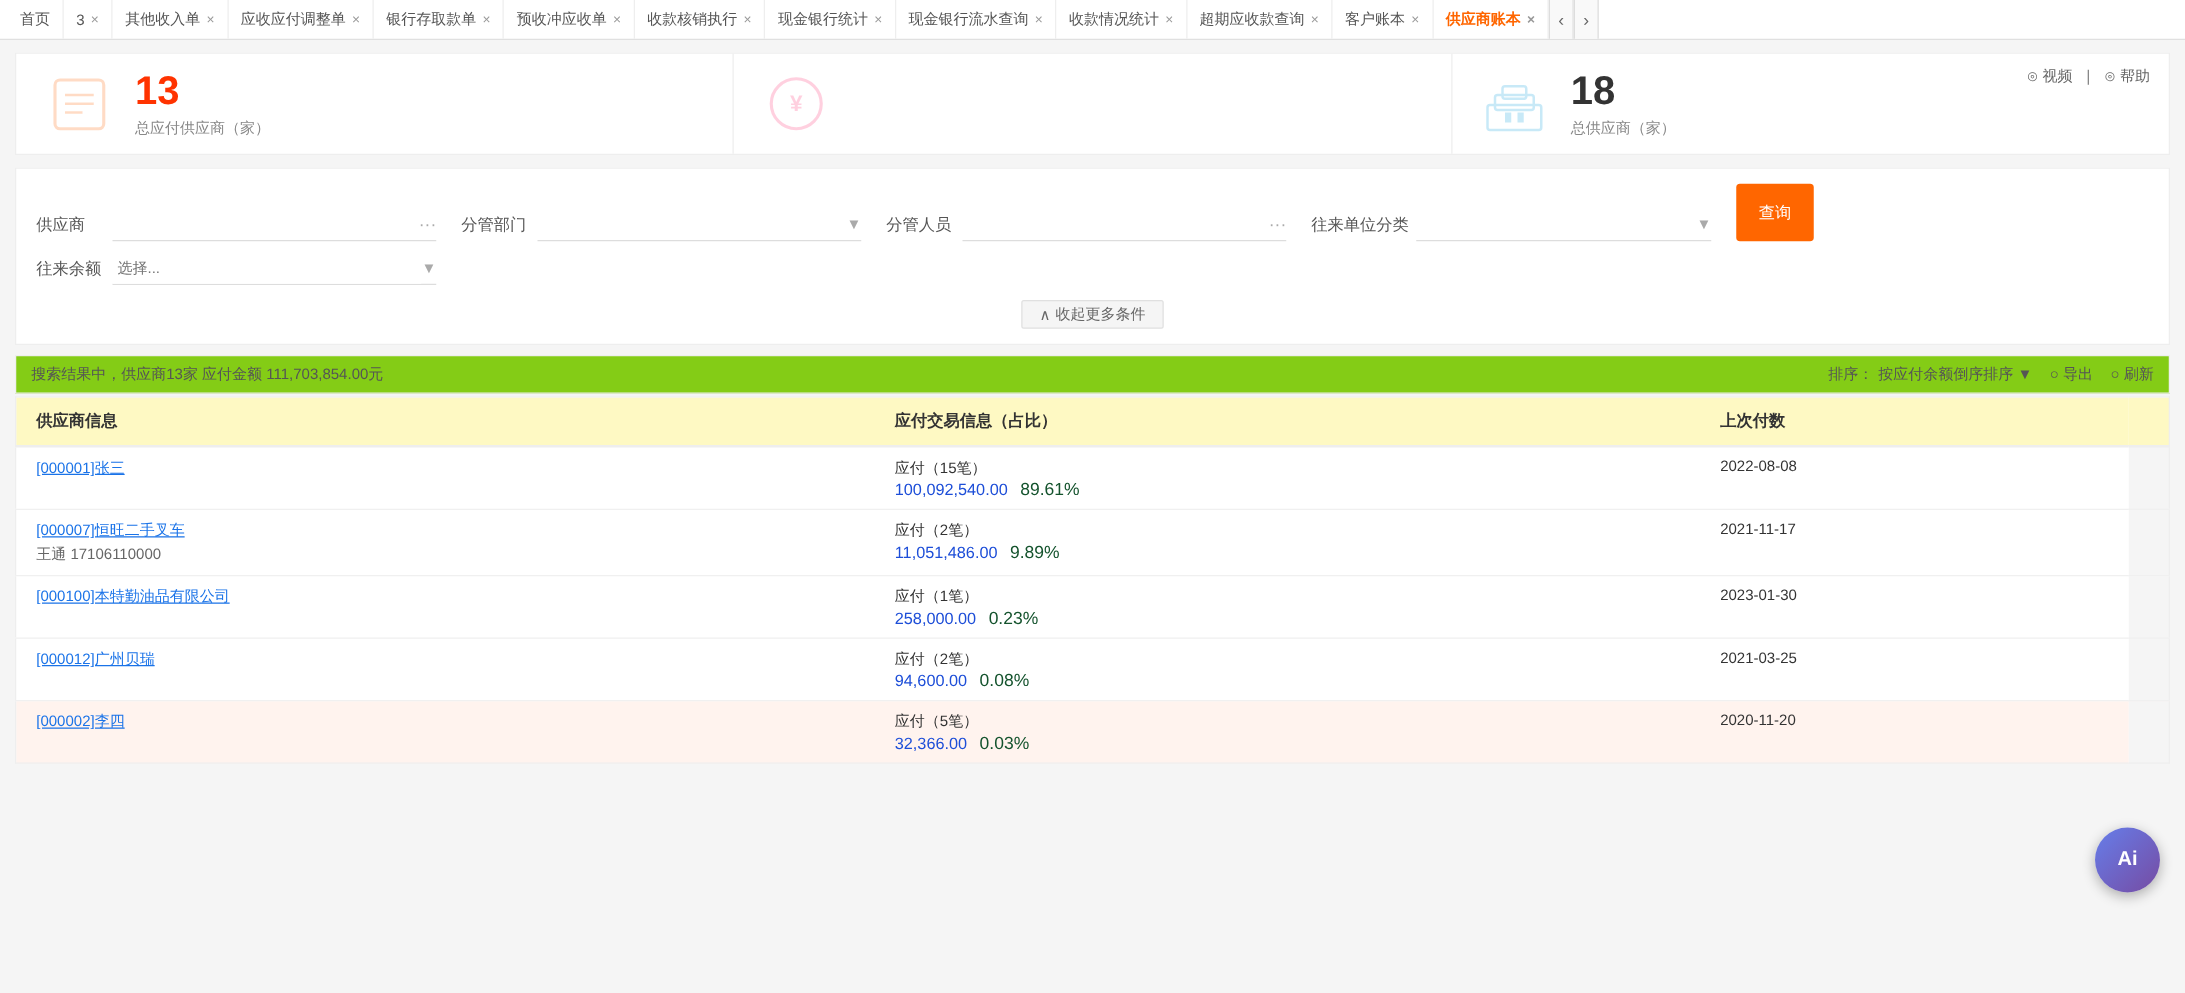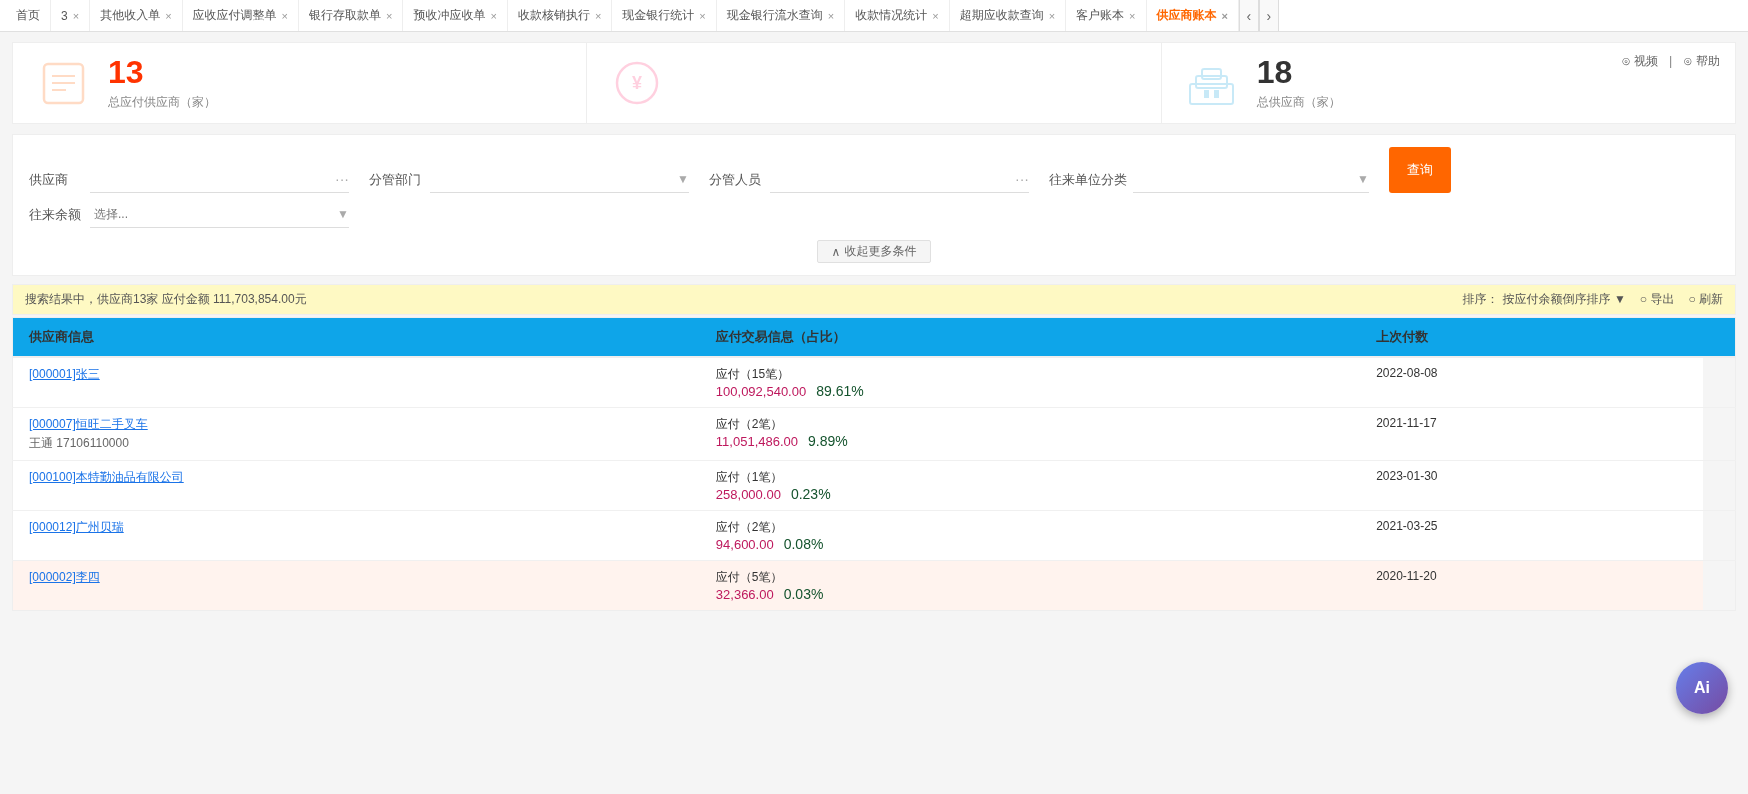--- a/index.html
+++ b/index.html
@@ -187,21 +187,21 @@
       border: 1px solid #e0e0e0;
       padding: 2px 14px;
       border-radius: 2px;
     }
 
     
     .result-bar {
       display: flex;
       align-items: center;
       justify-content: space-between;
-      background: #fef9c3;
+      background: #84cc16;
       border: 1px solid #eee;
       padding: 6px 12px;
       margin-bottom: 2px;
       font-size: 12px;
       color: #555;
     }
     .result-bar-right {
       display: flex;
       align-items: center;
       gap: 14px;
@@ -222,21 +222,21 @@
       border: 1px solid #eee;
       border-collapse: collapse;
     }
     .data-table th {
       padding: 10px 16px;
       text-align: left;
       font-weight: bold;
       font-size: 13px;
       color: #333;
       border-bottom: 2px solid #eee;
-      background: #0ea5e9;
+      background: #fef9c3;
     }
     .data-table td {
       padding: 8px 16px;
       font-size: 12px;
       color: #333;
       border-bottom: 1px solid #f0f0f0;
       vertical-align: top;
     }
     .data-table tr:last-child td { border-bottom: none; }
     .data-table tr.highlighted { background: #fff3ee; }
@@ -245,21 +245,21 @@
       text-decoration: underline;
       cursor: pointer;
       font-size: 12px;
     }
     .supplier-sub {
       color: #666;
       font-size: 12px;
       margin-top: 2px;
     }
     .amount-green {
-      color: #be185d;
+      color: #1d4ed8;
       font-size: 13px;
     }
     .payable-label {
       color: #333;
       font-size: 12px;
     }
     .percentage {
       color: #14532d;
       font-size: 14px;
       margin-left: 10px;

